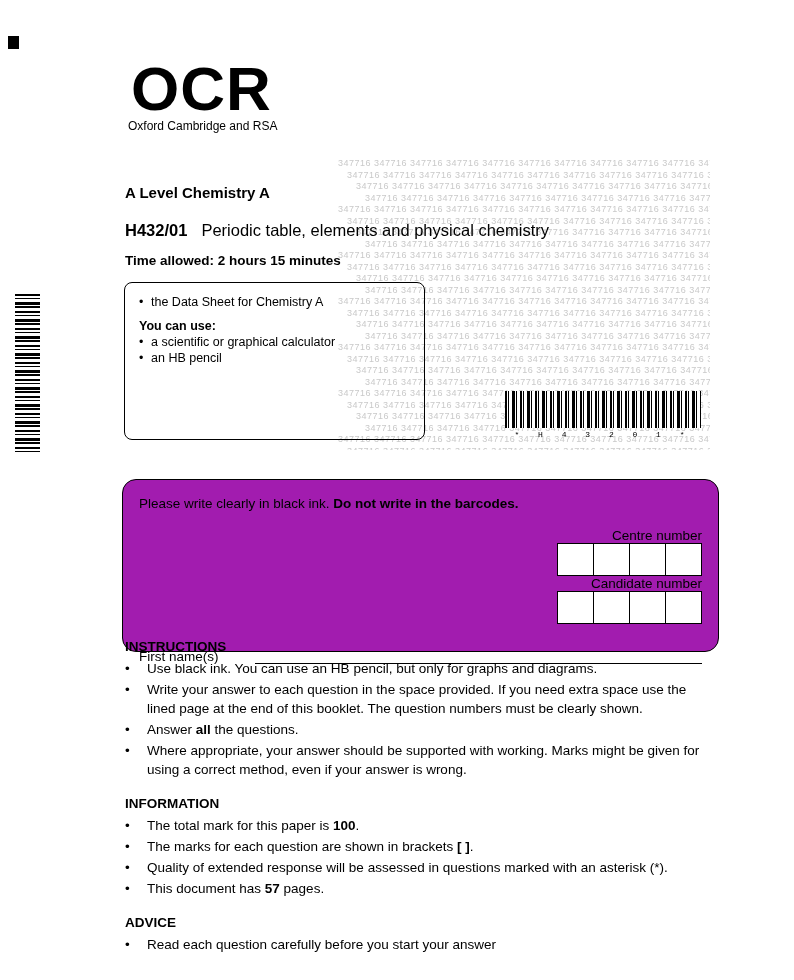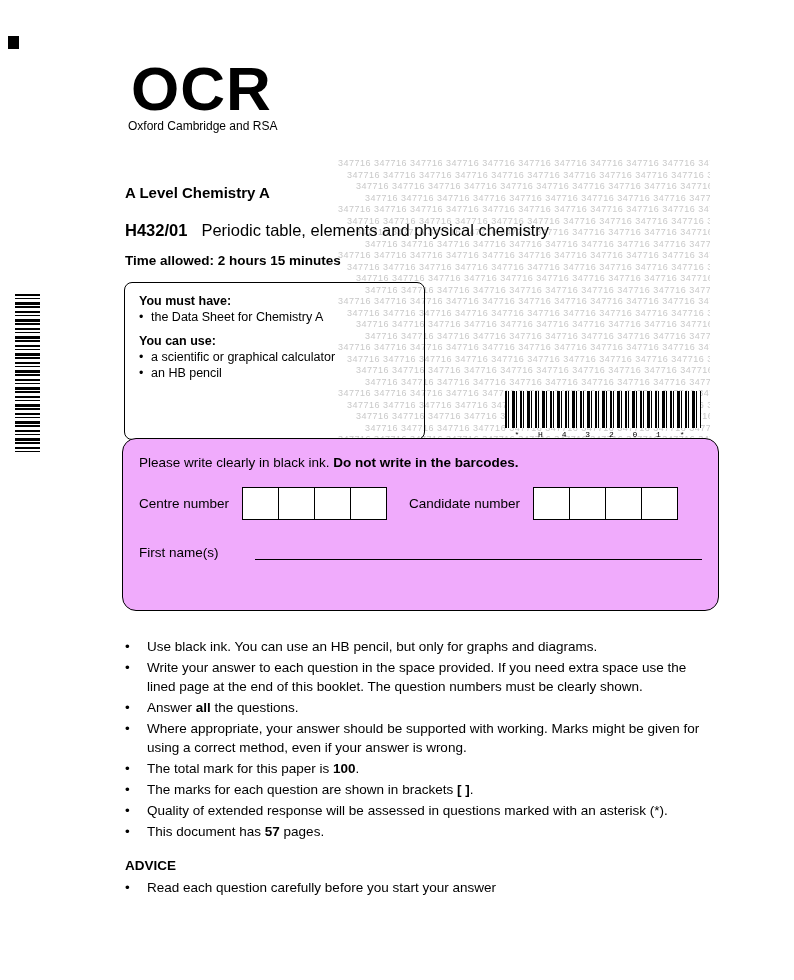--- a/index.html
+++ b/index.html
@@ -54,26 +54,26 @@
       #000 0 2px, #fff 2px 3px, #000 3px 4px, #fff 4px 7px,
       #000 7px 10px, #fff 10px 11px, #000 11px 12px, #fff 12px 15px);
   }
   .barcode-right .code-text {
     margin-top:2px; text-align:center; font-size:8px; letter-spacing:7px;
     font-family:"Liberation Mono", monospace;
   }
 
   
   .candidate-box {
-    position:absolute; left:122px; top:438px; width:597px; height:173px;
-    border:1.6px solid #000; border-radius:14px; padding:16px; background:#f0abfc;
+    position:absolute; left:122px; top:479px; width:597px; height:173px;
+    border:1.6px solid #000; border-radius:14px; padding:16px; background:#a21caf;
     font-size:13.5px; z-index:1;
   }
   .cb-instruction { margin-bottom:17px; }
-  .numbers-row { display:flex; align-items:center; margin-bottom:21px; }
+  .numbers-row { display:flex; align-items:flex-end; margin-bottom:21px;flex-direction:column; }
   .cells { display:flex; margin-left:13px; }
   .cell { width:37px; height:33px; border:1px solid #000; margin-left:-1px; background:#fff; }
   .cells .cell:first-child { margin-left:0; }
   .cand-label { margin-left:22px; }
   .name-row { display:flex; align-items:flex-end; margin-bottom:19px; }
   .name-label { width:102px; }
   .write-line { flex:1; border-bottom:1px solid #000; height:19px; margin-left:14px; }
 
   
   .sections { position:absolute; left:125px; top:637px; width:591px; font-size:13.5px; line-height:19px; z-index:1; }
@@ -125,21 +125,20 @@
 
   <h2 class="qualification layer">A Level Chemistry A</h2>
 
   <div class="paper-line layer">
     <span class="paper-code">H432/01</span><span>Periodic table, elements and physical chemistry</span>
   </div>
 
   <div class="time-allowed layer">Time allowed: 2 hours 15 minutes</div>
 
   <div class="materials-box">
-    <div class="mb-label">You must have:</div>
     <div>
         <div class="bullet-item">
           <span class="bullet">•</span>
           <span class="bullet-text"><span>the Data Sheet for Chemistry A</span></span>
         </div>
       </div>
     <div class="mb-label mb-gap">You can use:</div>
     <div>
         <div class="bullet-item">
           <span class="bullet">•</span>
@@ -177,39 +176,41 @@
         <div class="cell"></div>
       </div>
     </div>
     <div class="name-row">
       <span class="name-label">First name(s)</span>
       <span class="write-line"></span>
     </div>
   </div>
 
   <div class="sections">
+    <h3>INSTRUCTIONS</h3>
     <div>
         <div class="bullet-item">
           <span class="bullet">•</span>
           <span class="bullet-text"><span>Use black ink. You can use an HB pencil, but only for graphs and diagrams.</span></span>
         </div>
         <div class="bullet-item">
           <span class="bullet">•</span>
           <span class="bullet-text"><span>Write your answer to each question in the space provided. If you need extra space use the lined page at the end of this booklet. The question numbers must be clearly shown.</span></span>
         </div>
         <div class="bullet-item">
           <span class="bullet">•</span>
           <span class="bullet-text"><span>Answer </span><b>all</b><span> the questions.</span></span>
         </div>
         <div class="bullet-item">
           <span class="bullet">•</span>
           <span class="bullet-text"><span>Where appropriate, your answer should be supported with working. Marks might be given for using a correct method, even if your answer is wrong.</span></span>
         </div>
       </div>
 
+    <h3>INFORMATION</h3>
     <div>
         <div class="bullet-item">
           <span class="bullet">•</span>
           <span class="bullet-text"><span>The total mark for this paper is </span><b>100</b><span>.</span></span>
         </div>
         <div class="bullet-item">
           <span class="bullet">•</span>
           <span class="bullet-text"><span>The marks for each question are shown in brackets </span><b>[ ]</b><span>.</span></span>
         </div>
         <div class="bullet-item">

